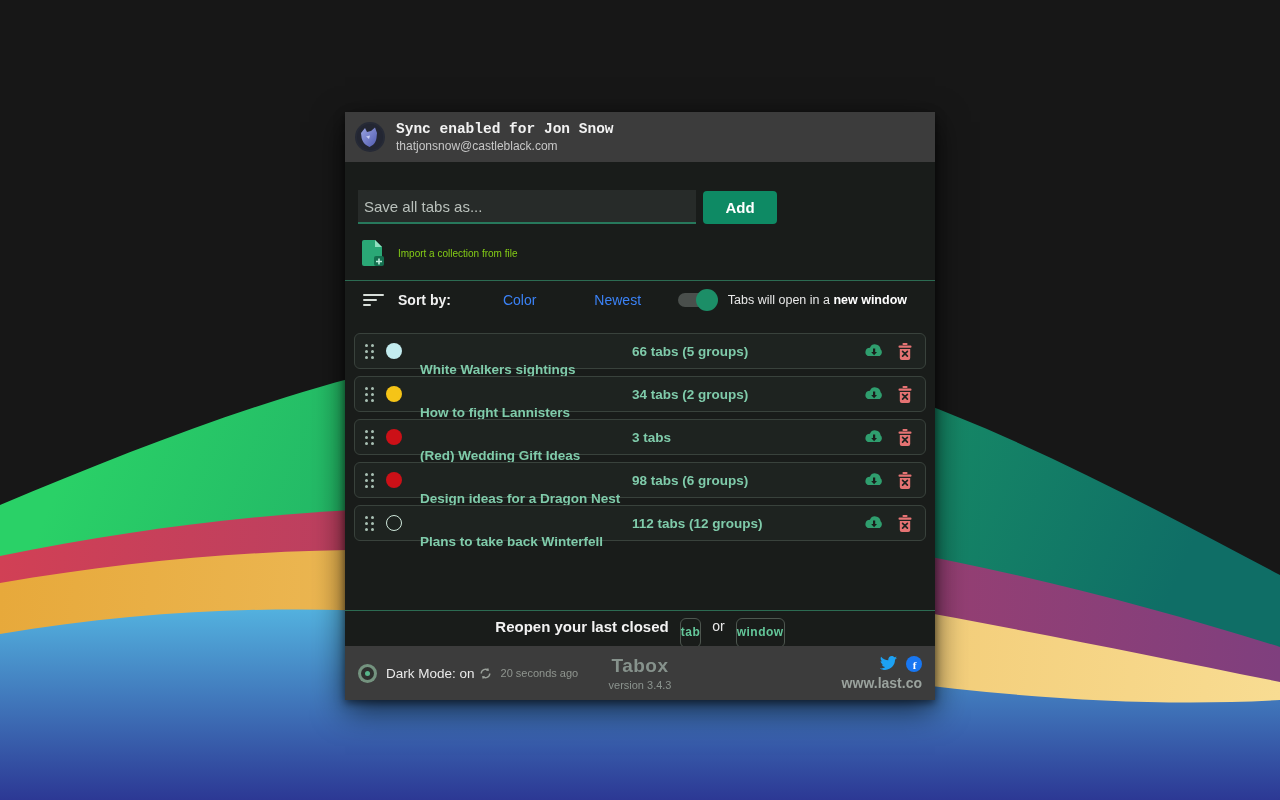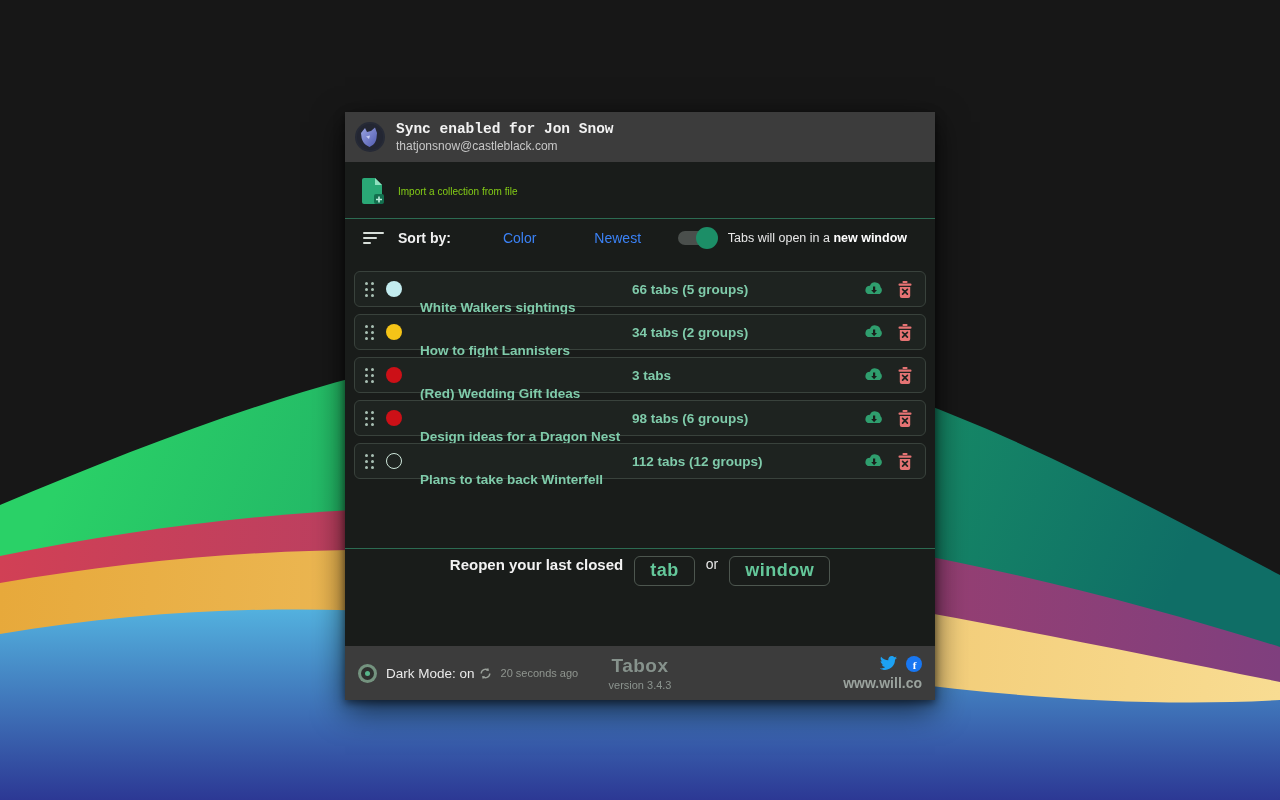--- a/index.html
+++ b/index.html
@@ -62,22 +62,22 @@
               white-space:nowrap; overflow:hidden; cursor:pointer;margin-top:36px; }
   .row-count { font-size:13.5px; font-weight:bold; color:#7fcbaa; white-space:nowrap; }
   .row-icons { margin-left:auto; display:flex; align-items:center; gap:13px; padding-right:3px; }
   .icon-btn { cursor:pointer; display:flex; align-items:center; }
 
   
   .reopen-divider { border:none; border-top:1px solid #2c6b52; margin-top:69px; }
   .reopen-row { margin-top:7px; height:30px; display:flex; justify-content:center; gap:11px; }
   .reopen-label { font-size:15px; font-weight:bold; color:#f2f2f2; }
   .reopen-or { font-size:14px; color:#e8e8e8; }
-  .pill-btn { background:transparent; border:1px solid #4d564f; border-radius:6px; padding:2px 15px 4px;
-              color:#64c79a; font-weight:bold; font-size:18px; font-family:"Liberation Sans", sans-serif;
+  .pill-btn { background:transparent; border:1px solid #4d564f; border-radius:6px; padding:2px 0 4px;
+              color:#64c79a; font-weight:bold; font-size:12px; font-family:"Liberation Sans", sans-serif;
               cursor:pointer; letter-spacing:.5px; }
 
   
   .ftr { position:absolute; left:0; right:0; bottom:0; height:54px; background:#3c3c3c;
          display:flex; align-items:center; padding:0 13px; }
   .ftr-left { display:flex; gap:4px; }
   .ftr-line { display:flex; align-items:center; gap:9px; }
   .dark-mode-text { font-size:13.5px; color:#eaeaea; }
   .sync-ago { font-size:11px; color:#8f958f; }
   .ftr-center { position:absolute; left:50%; transform:translateX(-50%); text-align:center; }
@@ -137,20 +137,24 @@
           <path d="M4,9 L8,4 L10,8 L14,7 L18,3.5 L20,9 L19.5,14 C19,18.5 16,21.5 12.5,23 C9,21.5 5.5,18.5 4.6,14 Z" fill="url(#wolfG)"></path>
           <path d="M9,12.5 L13,11.5 L12,15 Z" fill="#c7cdf2"></path>
         </svg>
       </div>
       <div>
         <div class="hdr-title">Sync enabled for Jon Snow</div>
         <div class="hdr-email">thatjonsnow@castleblack.com</div>
       </div>
     </div>
 
+    <div class="save-row">
+      <input class="save-input" type="text" placeholder="Save all tabs as..." style="">
+      <button class="add-btn">Add</button>
+    </div>
 
     <div class="import-row">
       <svg width="22" height="28" viewBox="0 0 22 28">
         <path d="M2,1 h11 l7,7 v17 a2,2 0 0 1 -2,2 h-16 a2,2 0 0 1 -2,-2 v-22 a2,2 0 0 1 2,-2 Z" fill="#2aa876"></path>
         <path d="M13,1 l7,7 h-7 Z" fill="#8fe0bf"></path>
         <rect x="12" y="17" width="10" height="10" rx="2" fill="#136f4e"></rect>
         <path d="M16.2,19.5 h1.6 v2.2 h2.2 v1.6 h-2.2 v2.2 h-1.6 v-2.2 h-2.2 v-1.6 h2.2 Z" fill="#bdeedd"></path>
       </svg>
       <span class="import-label">Import a collection from file</span>
     </div>
@@ -363,18 +367,18 @@
       <div class="ftr-right">
         <div class="social-row">
           <svg width="17" height="15" viewBox="0 0 16 14">
             <path fill="#1da1f2" d="M16,1.7c-0.6,0.26-1.22,0.44-1.88,0.52c0.68-0.4,1.2-1.05,1.44-1.82c-0.64,0.38-1.35,0.65-2.1,0.8 C12.86,0.45,12,0,11.06,0C9.24,0,7.77,1.47,7.77,3.29c0,0.26,0.03,0.51,0.08,0.75C5.12,3.9,2.69,2.6,1.06,0.6 C0.78,1.09,0.62,1.66,0.62,2.26c0,1.14,0.58,2.15,1.46,2.74C1.54,4.98,1.03,4.83,0.59,4.59v0.04c0,1.59,1.13,2.92,2.63,3.22 C2.94,7.93,2.65,7.97,2.35,7.97c-0.21,0-0.42-0.02-0.62-0.06c0.42,1.3,1.63,2.25,3.07,2.28c-1.13,0.88-2.54,1.41-4.08,1.41 c-0.27,0-0.53-0.02-0.79-0.05C1.39,12.48,3.1,13,4.94,13c5.93,0,9.18-4.92,9.18-9.18c0-0.14,0-0.28-0.01-0.42 C14.96,2.94,15.54,2.37,16,1.7z"></path>
           </svg>
           <svg width="16" height="16" viewBox="0 0 16 16">
             <circle cx="8" cy="8" r="8" fill="#1877f2"></circle>
             <text x="8.6" y="12.6" text-anchor="middle" font-family="Liberation Serif, serif" font-weight="bold" font-size="11" fill="#ffffff">f</text>
           </svg>
         </div>
-        <span class="ftr-site">www.will.co</span>
+        <span class="ftr-site">www.last.co</span>
       </div>
     </div>
 
   </div>
 </div>
 
 </body></html>

